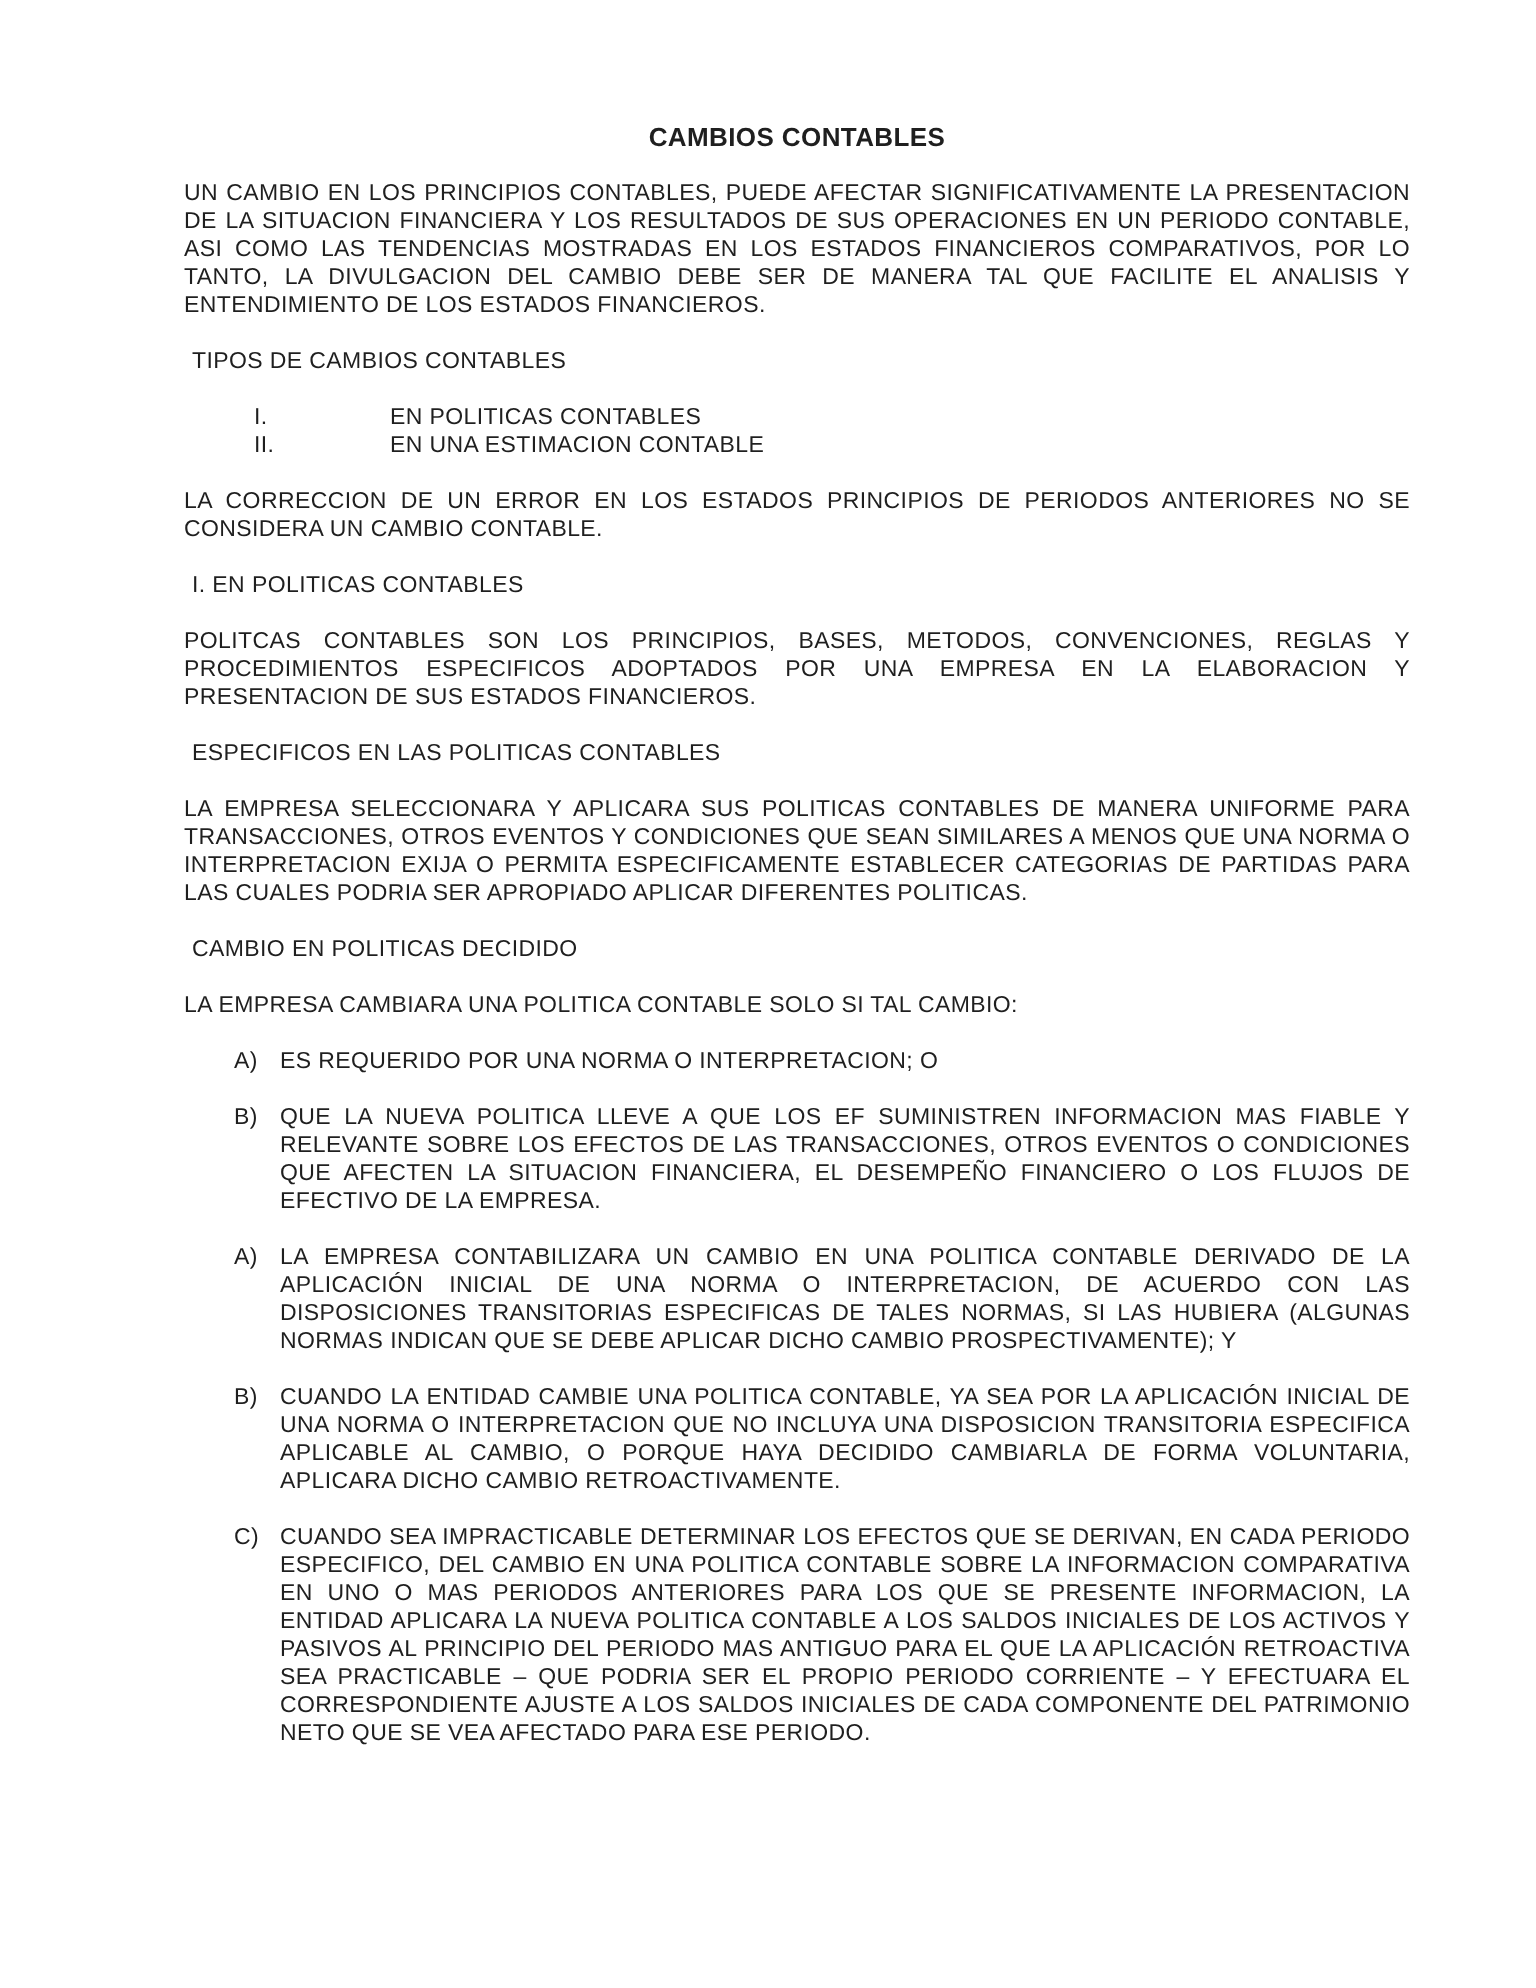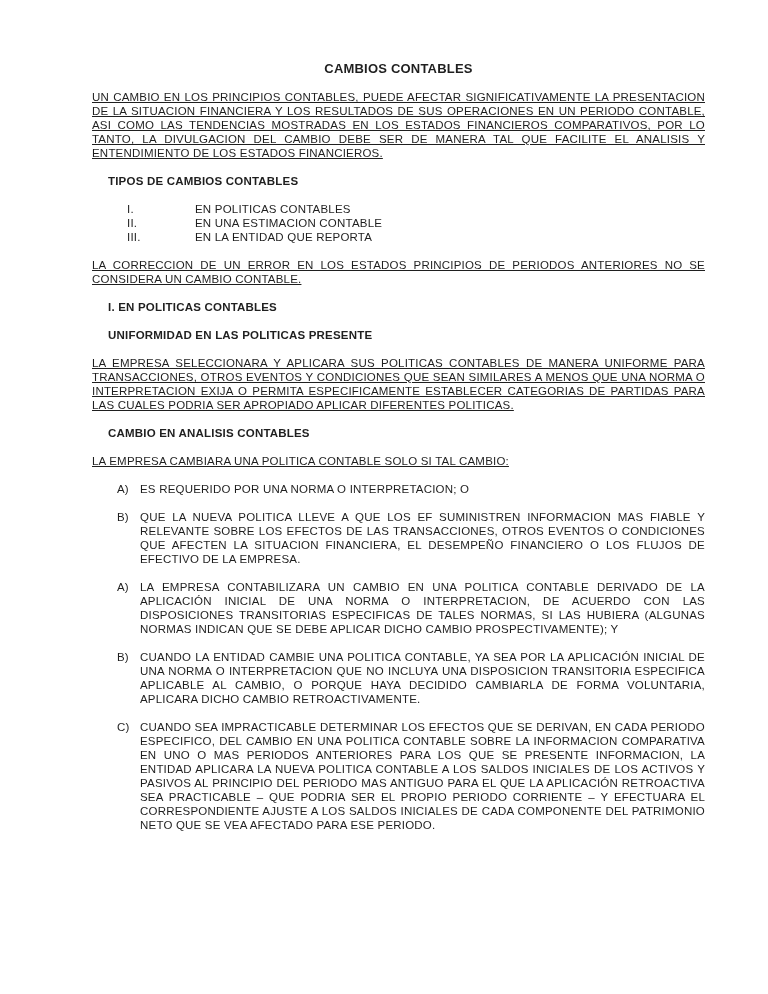--- a/index.html
+++ b/index.html
@@ -28,25 +28,24 @@
   .doc-title {
     text-align: center;
     font-weight: bold;
     font-size: 13px;
     margin: 0 0 14px 0;
   }
   p.para {
     margin: 0 0 14px 0;
     text-align: justify;
     text-justify: inter-word;
-    text-decoration: underline;
   }
   .heading {
-    font-weight: bold;
-    margin: 0 0 14px 16px;
+    font-weight: normal;
+    margin: 0 0 14px 4px;
   }
   .list {
     margin: 0 0 14px 0;
   }
   .list-row {
     display: flex;
     align-items: flex-start;
   }
   .list-row + .list-row.spaced {
     margin-top: 14px;
@@ -83,36 +82,33 @@
 
     <div class="list roman">
       <div class="list-row">
         <span class="marker">I.</span>
         <span class="list-text">EN POLITICAS CONTABLES</span>
       </div>
       <div class="list-row">
         <span class="marker">II.</span>
         <span class="list-text">EN UNA ESTIMACION CONTABLE</span>
       </div>
-      <div class="list-row">
-        <span class="marker">III.</span>
-        <span class="list-text">EN LA ENTIDAD QUE REPORTA</span>
-      </div>
     </div>
 
     <p class="para">LA CORRECCION DE UN ERROR EN LOS ESTADOS PRINCIPIOS DE PERIODOS ANTERIORES NO SE CONSIDERA UN CAMBIO CONTABLE.</p>
 
     <div class="heading">I. EN POLITICAS CONTABLES</div>
 
+    <p class="para">POLITCAS CONTABLES SON LOS PRINCIPIOS, BASES, METODOS, CONVENCIONES, REGLAS Y PROCEDIMIENTOS ESPECIFICOS ADOPTADOS POR UNA EMPRESA EN LA ELABORACION Y PRESENTACION DE SUS ESTADOS FINANCIEROS.</p>
 
-    <div class="heading">UNIFORMIDAD EN LAS POLITICAS PRESENTE</div>
+    <div class="heading">ESPECIFICOS EN LAS POLITICAS CONTABLES</div>
 
     <p class="para">LA EMPRESA SELECCIONARA Y APLICARA SUS POLITICAS CONTABLES DE MANERA UNIFORME PARA TRANSACCIONES, OTROS EVENTOS Y CONDICIONES QUE SEAN SIMILARES A MENOS QUE UNA NORMA O INTERPRETACION EXIJA O PERMITA ESPECIFICAMENTE ESTABLECER CATEGORIAS DE PARTIDAS PARA LAS CUALES PODRIA SER APROPIADO APLICAR DIFERENTES POLITICAS.</p>
 
-    <div class="heading">CAMBIO EN ANALISIS CONTABLES</div>
+    <div class="heading">CAMBIO EN POLITICAS DECIDIDO</div>
 
     <p class="para">LA EMPRESA CAMBIARA UNA POLITICA CONTABLE SOLO SI TAL CAMBIO:</p>
 
     <div class="list alpha">
       <div class="list-row">
         <span class="marker">A)</span>
         <span class="list-text">ES REQUERIDO POR UNA NORMA O INTERPRETACION; O</span>
       </div>
       <div class="list-row spaced">
         <span class="marker">B)</span>

